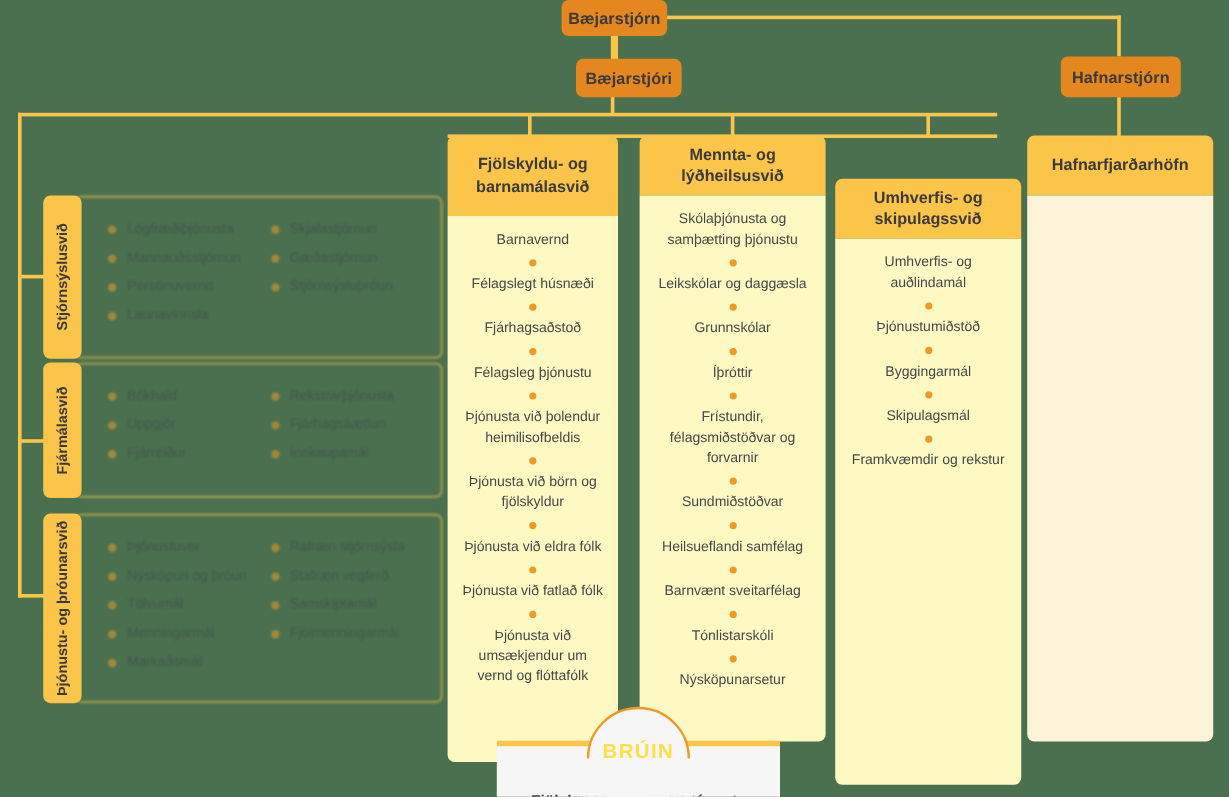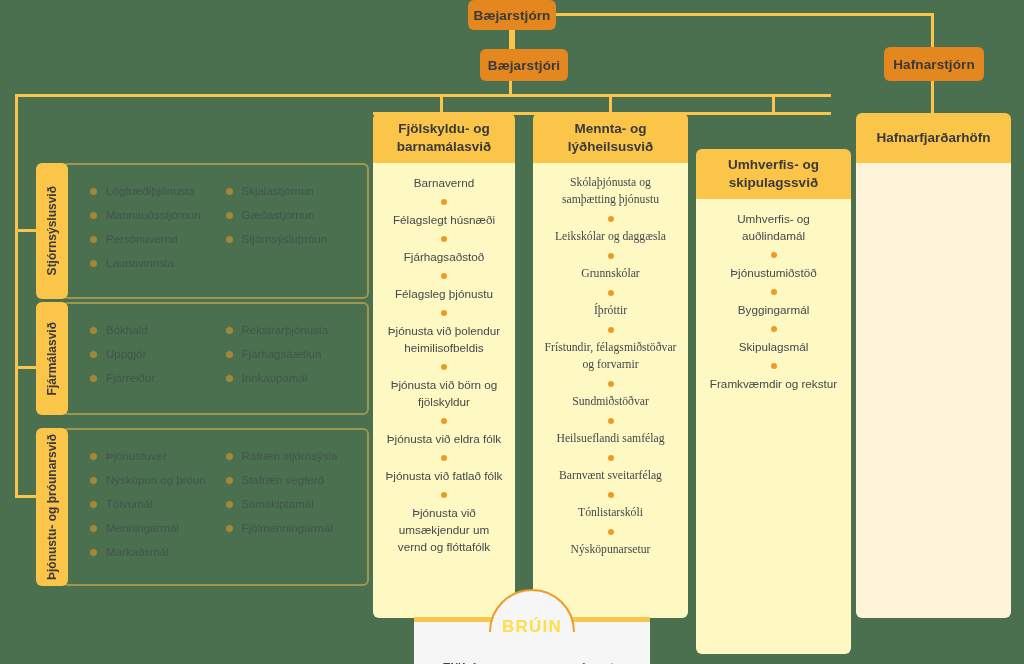--- a/index.html
+++ b/index.html
@@ -170,21 +170,21 @@
 
   <div class="obox" style="left:468px;top:49px;width:88px;height:32px;margin-left:12px;">
     <span>Bæjarstjóri</span>
   </div>
 
   <div class="obox" style="left:884px;top:47px;width:100px;height:34px;">
     <span>Hafnarstjórn</span>
   </div>
 
   <div class="col" style="left:373px;top:113px;width:142px;height:505px;">
-    <div class="col-head" style="height:50px;">
+    <div class="col-head" style="height:67px;">
       <div>
         <div>Fjölskyldu- og</div>
         <div>barnamálasvið</div>
       </div>
     </div>
     <div class="col-body" style="height:455px;">
         <div class="citem">Barnavernd</div>
         <div class="cdot"></div>
         <div class="citem">Félagslegt húsnæði</div>
         <div class="cdot"></div>
@@ -204,21 +204,21 @@
       </div>
   </div>
 
   <div class="col" style="left:533px;top:113px;width:155px;height:505px;">
     <div class="col-head" style="height:50px;">
       <div>
         <div>Mennta- og</div>
         <div>lýðheilsusvið</div>
       </div>
     </div>
-    <div class="col-body" style="height:455px;font-family:Liberation Serif, serif;">
+    <div class="col-body" style="height:455px;">
         <div class="citem">Skólaþjónusta og samþætting þjónustu</div>
         <div class="cdot"></div>
         <div class="citem">Leikskólar og daggæsla</div>
         <div class="cdot"></div>
         <div class="citem">Grunnskólar</div>
         <div class="cdot"></div>
         <div class="citem">Íþróttir</div>
         <div class="cdot"></div>
         <div class="citem">Frístundir, félagsmiðstöðvar og forvarnir</div>
         <div class="cdot"></div>

